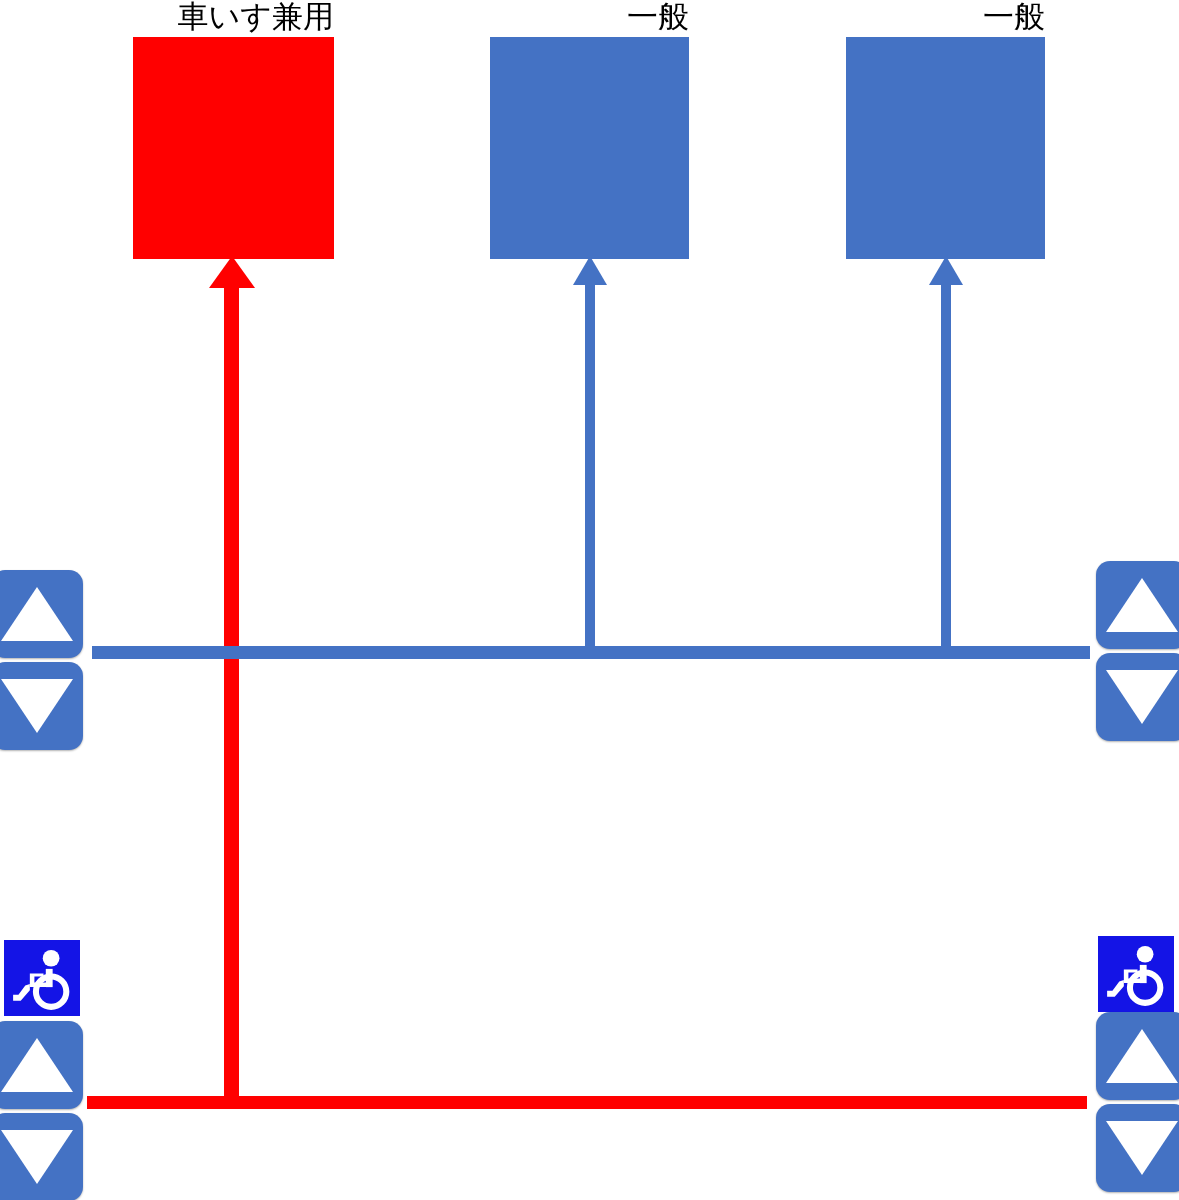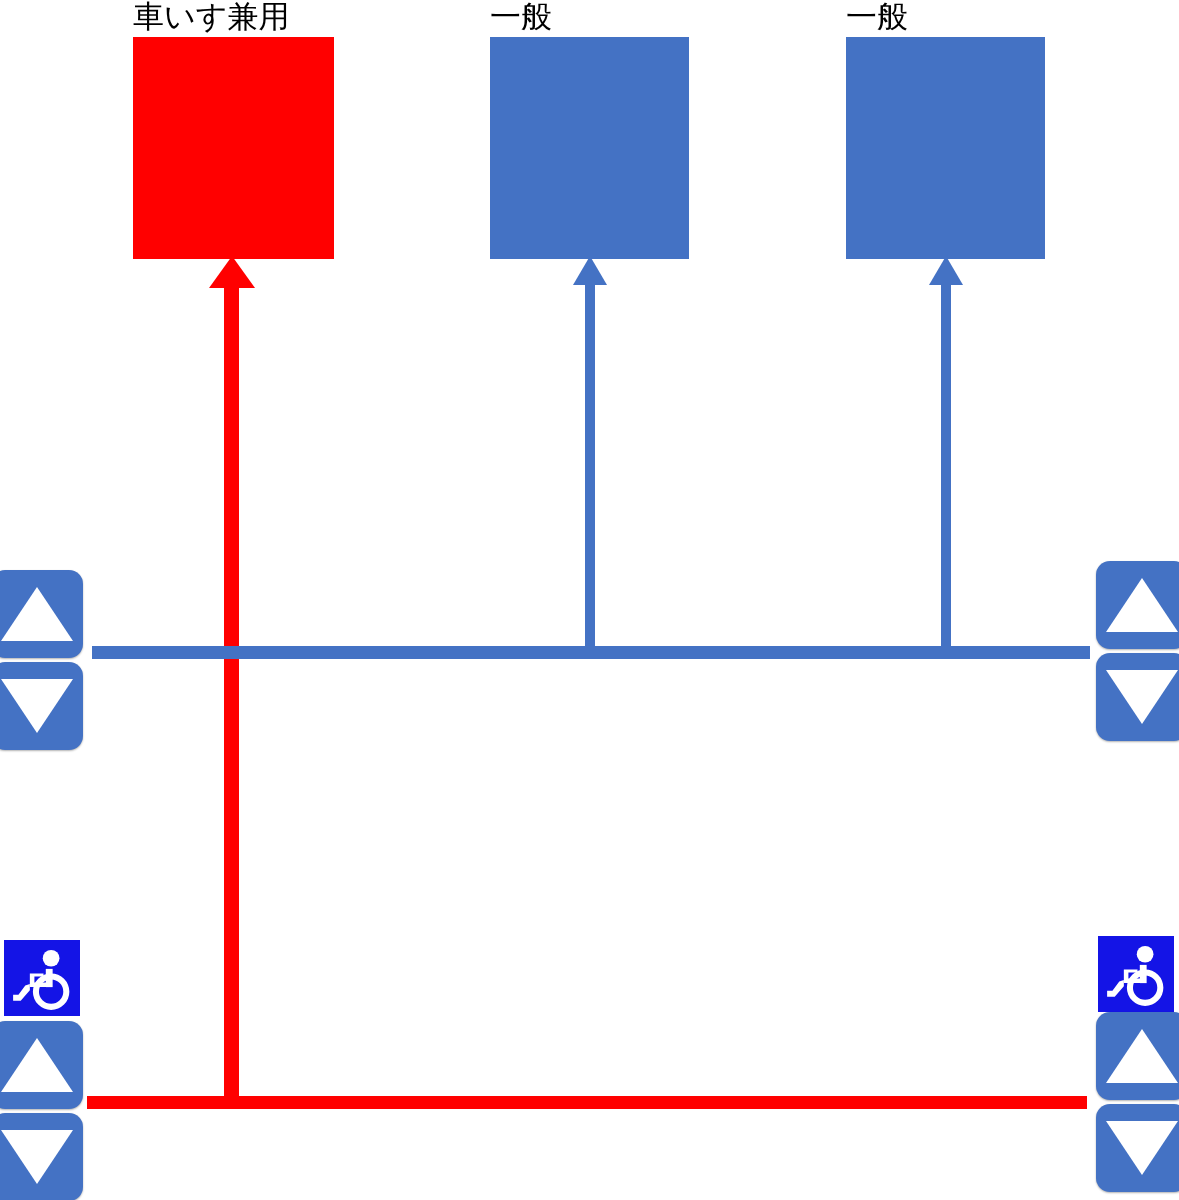--- a/index.html
+++ b/index.html
@@ -14,21 +14,21 @@
     position: relative;
     width: 1179px;
     height: 1200px;
     background: #ffffff;
     overflow: hidden;
   }
 
   
   .col-label {
     position: absolute;
-    text-align: left;
+    text-align: right;
     color: #000000;
     font-size: 31px;
     line-height: 34px;
     font-family: Liberation Serif, serif;
     white-space: nowrap;
     letter-spacing: 0px;
   }
 
   
   .car {

